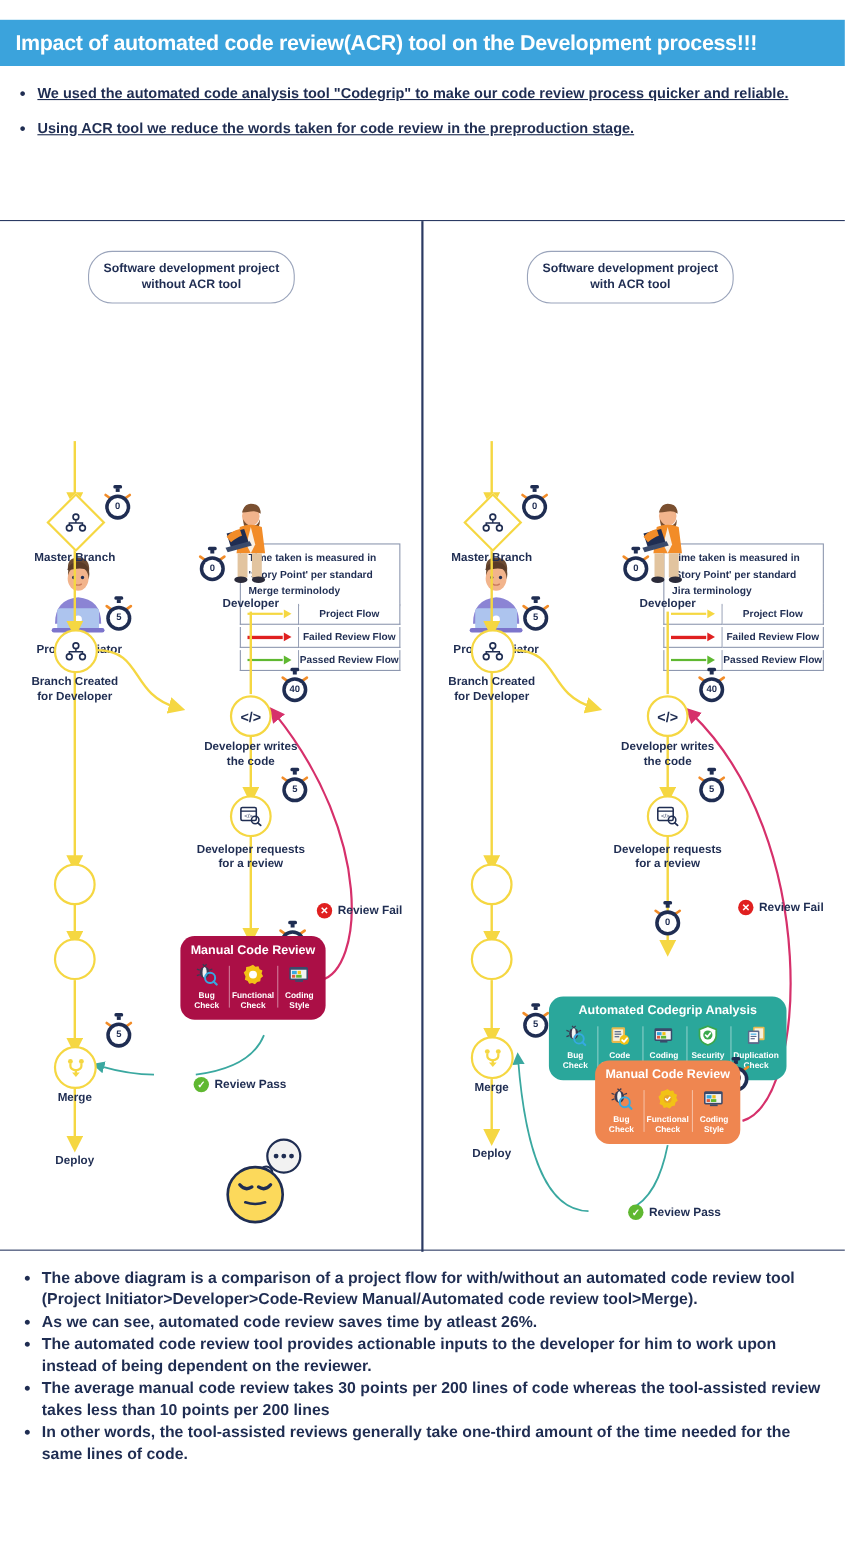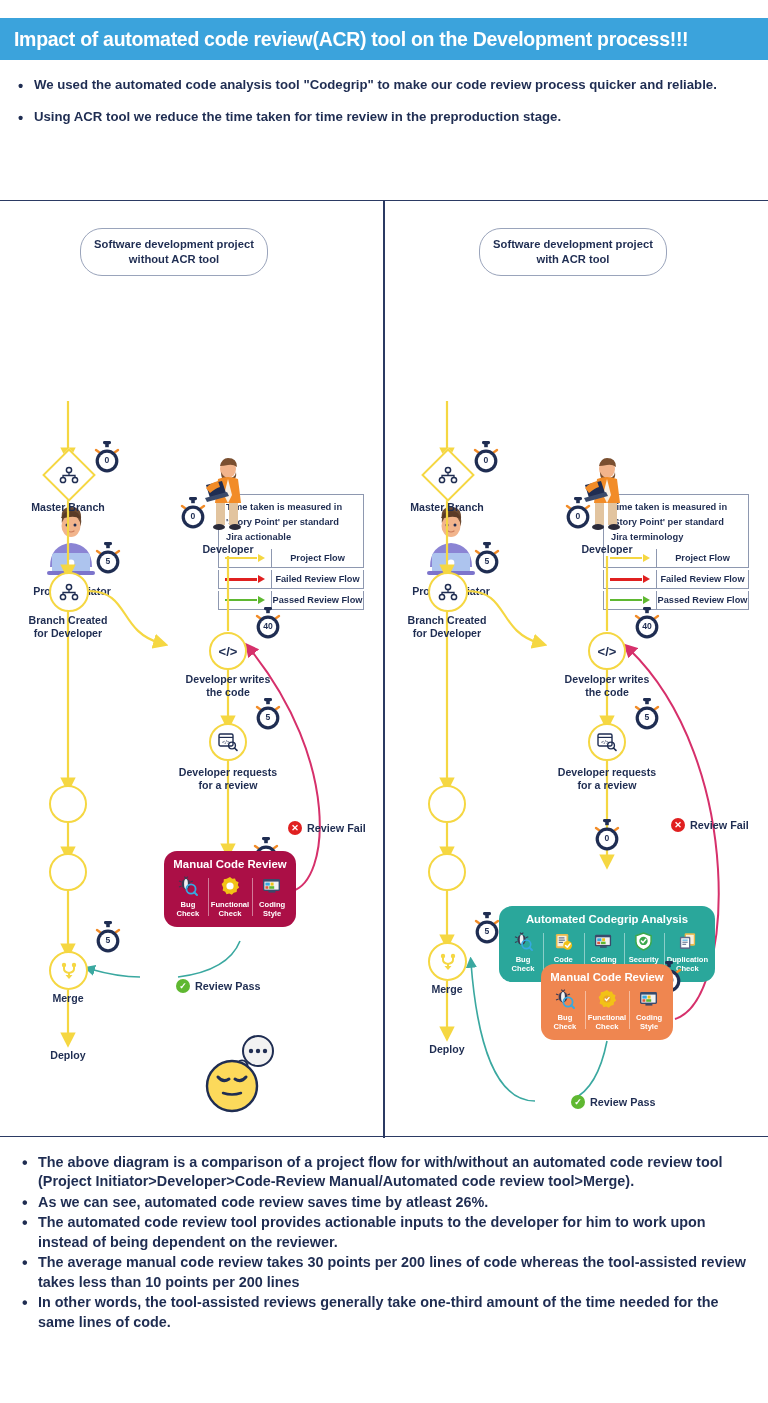--- a/index.html
+++ b/index.html
@@ -14,21 +14,21 @@
   
   #header-bar {
     position:absolute; left:0; top:18px; width:768px; height:42px;
     background:#3ba3dc; display:flex; align-items:center; padding-left:14px;
   }
   #header-bar .title {
     color:#ffffff; font-size:19.5px; font-weight:bold; letter-spacing:-0.3px;
     white-space:nowrap;
   }
   
-  #top-bullets { position:absolute; left:0; top:68px; width:768px; padding:8px 14px 0 18px; }
+  #top-bullets { position:absolute; left:0; top:68px; width:768px; padding:8px 14px 0 18px;text-decoration:underline; }
   #top-bullets li {
     list-style:none; position:relative; padding-left:16px;
     font-size:13.2px; font-weight:bold; line-height:1.42; color:#1f2d52;
     margin-bottom:13px;
   }
   #top-bullets li:before {
     content:"•"; position:absolute; left:0; top:-1px; font-size:15px;
   }
   
   #diagram {
@@ -133,21 +133,21 @@
 </style>
 </head>
 <body>
 
 <div id="header-bar">
   <div class="title">Impact of automated code review(ACR) tool on the Development process!!!</div>
 </div>
 
 <ul id="top-bullets">
   <li>We used the automated code analysis tool "Codegrip" to make our code review process quicker and reliable.</li>
-  <li>Using ACR tool we reduce the time taken for time review in the preproduction stage.</li>
+  <li>Using ACR tool we reduce the words taken for code review in the preproduction stage.</li>
 </ul>
 
 <div id="diagram">
   <div id="panel-divider"></div>
 
   <div class="panel left">
 
     <div class="panel-title" style="left:80px; top:27px; width:188px;">
       <div>Software development project</div>
       <div>without ACR tool</div>
@@ -161,21 +161,21 @@
         <path d="M26 9 L22.5 11.5" stroke="#f28c28" stroke-width="2.4" stroke-linecap="round"></path>
         <circle cx="15" cy="20" r="11.4" fill="#1f2d52"></circle>
         <circle cx="15" cy="20" r="8.2" fill="#ffffff"></circle>
       </svg>
       <div class="sw-num" style="top:14px;">0</div>
     </div>
 
     <div class="legend-note" style="left:218px; top:293px;">
       <div>Time taken is measured in</div>
       <div>'Story Point' per standard</div>
-      <div>Jira actionable</div>
+      <div>Merge terminolody</div>
     </div>
 
     <div class="legend-row" style="left:218px; top:348px;">
       <div class="swatch">
         <div class="arrow-line">
             <div class="shaft" style="background:#f5d742;"></div>
             <div class="head" style="border-left:7px solid #f5d742;"></div>
           </div>
       </div>
       <div class="lbl">Project Flow</div>

